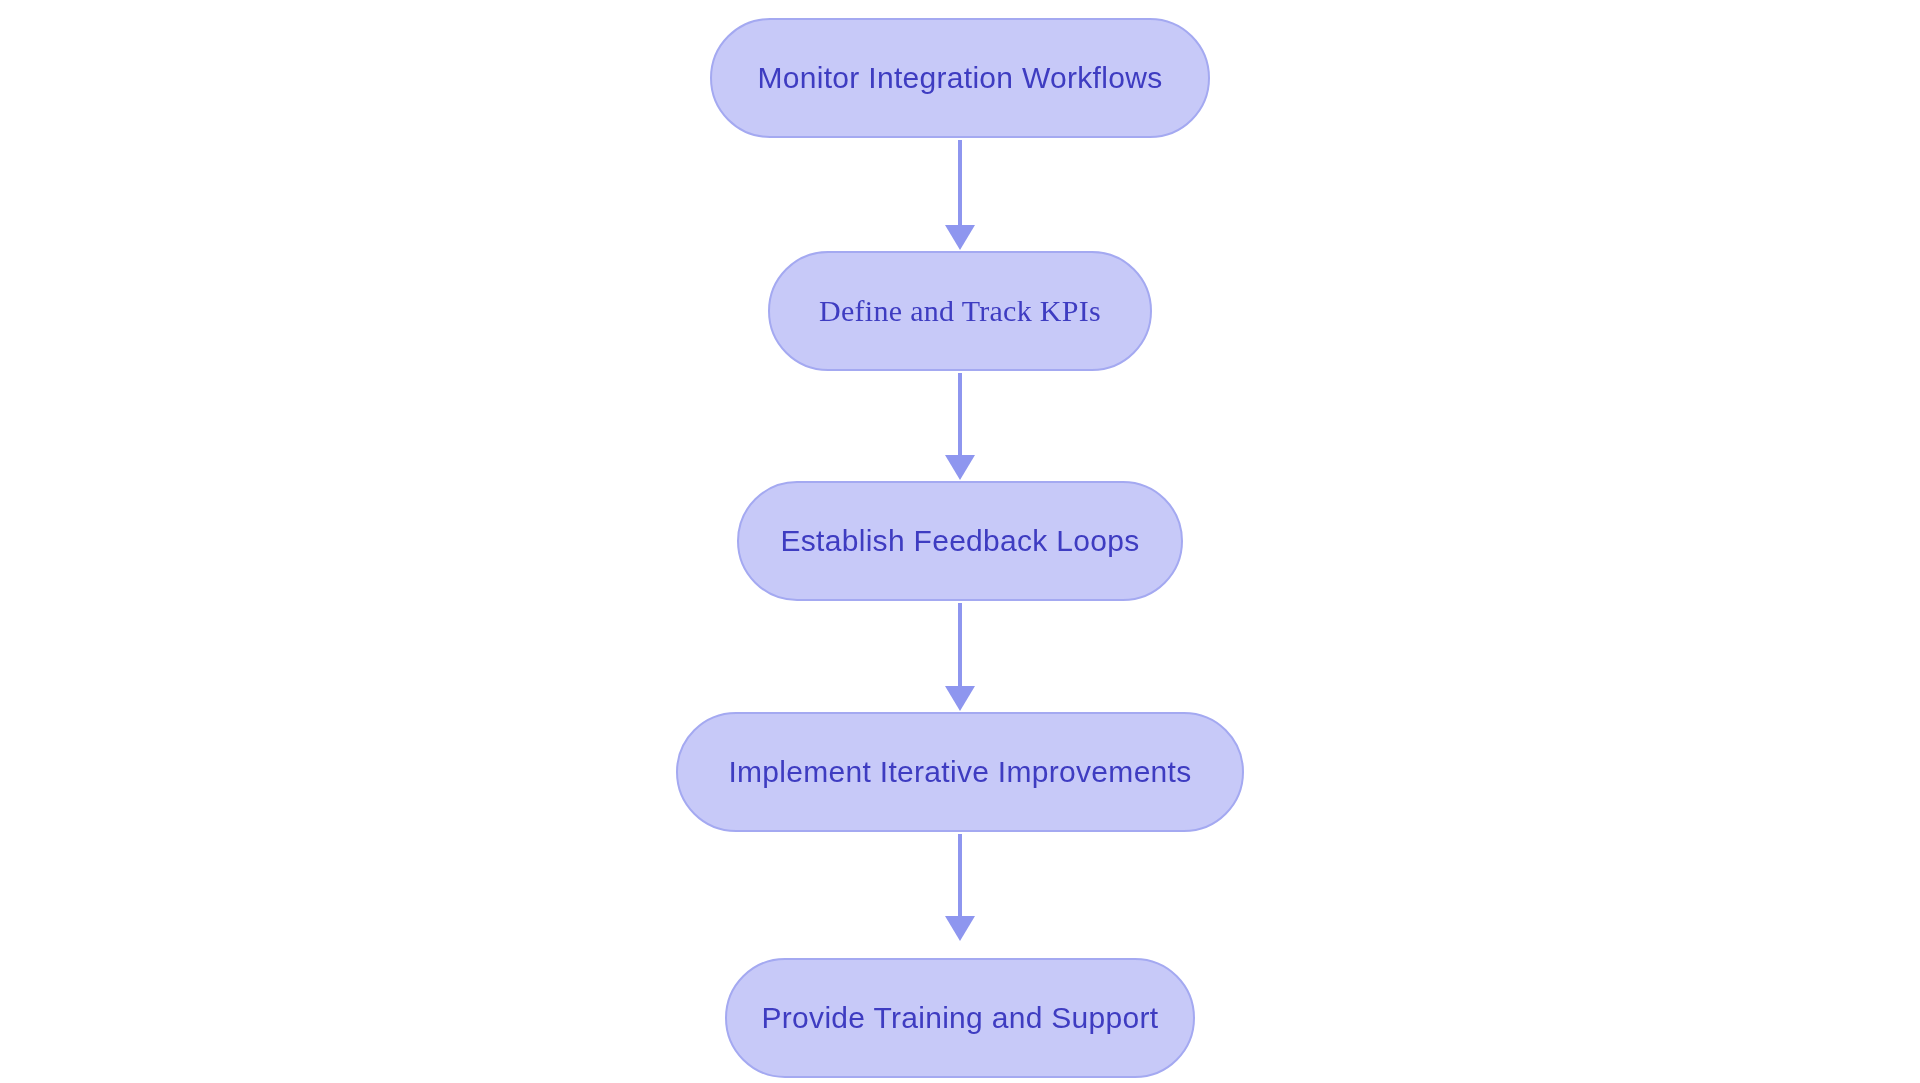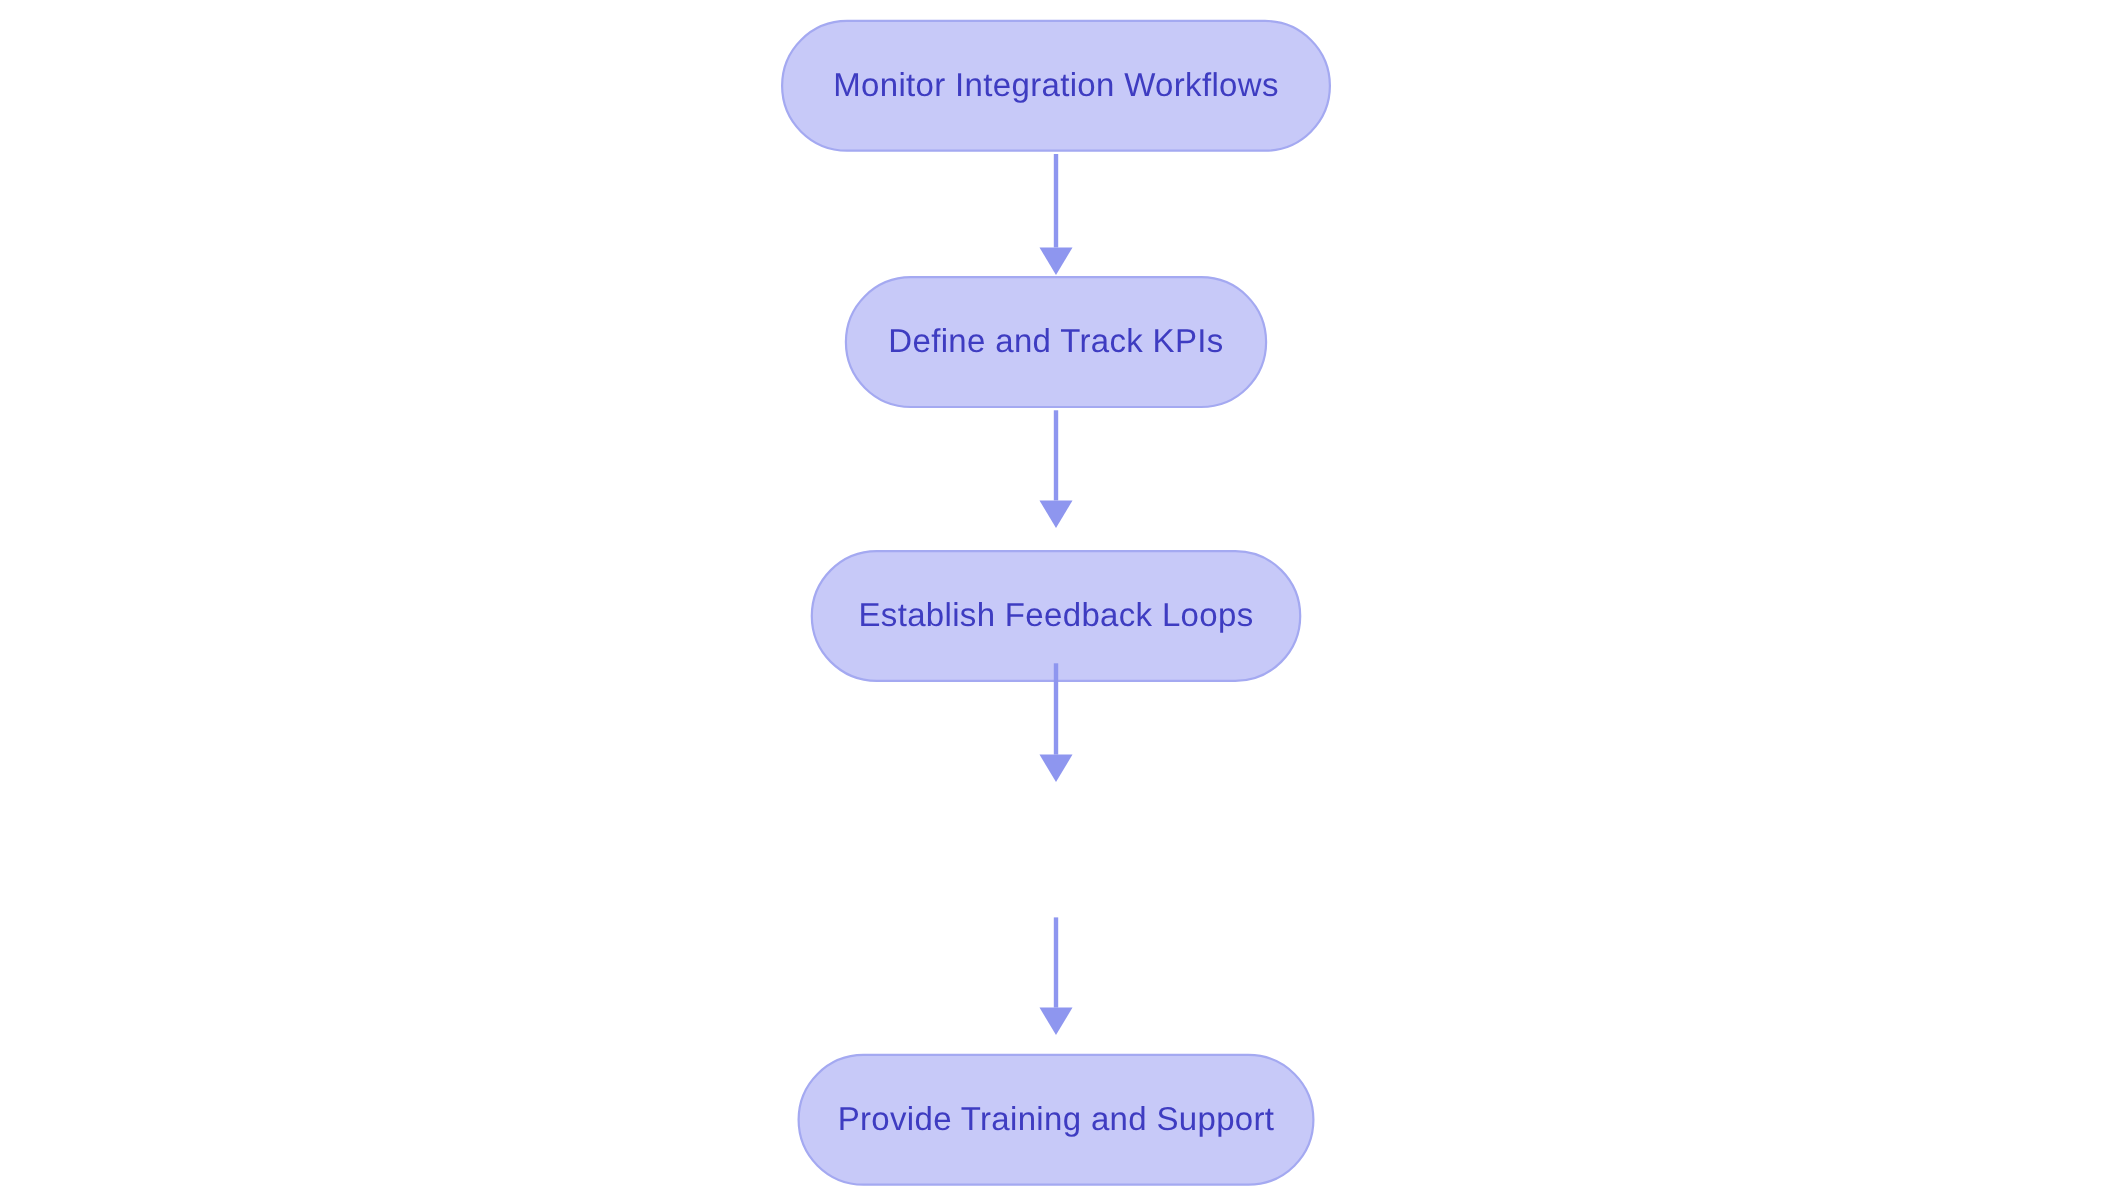--- a/index.html
+++ b/index.html
@@ -33,22 +33,22 @@
     justify-content: center;
   }
   .node-label {
     font-size: 30px;
     font-weight: 400;
     color: var(--node-text);
     letter-spacing: 0.3px;
     white-space: nowrap;
   }
   .node-1 { top: 18px;  left: 710px; width: 500px; }
-  .node-2 { top: 251px; left: 768px; width: 384px; }
-  .node-3 { top: 500px; left: 737px; width: 446px; }
+  .node-2 { top: 251px; left: 768px; width: 384px; font-family: Liberation Serif, serif; }
+  .node-3 { top: 481px; left: 737px; width: 446px; }
   .node-4 { top: 712px; left: 676px; width: 568px; }
   .node-5 { top: 942px; left: 725px; width: 470px; margin-top: 16px; }
 
   .flow-arrow {
     position: absolute;
     left: 945px;
     width: 30px;
     display: flex;
     flex-direction: column;
     align-items: center;
@@ -95,20 +95,23 @@
 
   <div class="flow-node node-3">
     <span class="node-label">Establish Feedback Loops</span>
   </div>
 
   <div class="flow-arrow arrow-3">
     <div class="arrow-line"></div>
     <div class="arrow-head"></div>
   </div>
 
+  <div class="flow-node node-4">
+    <span class="node-label">Implement Iterative Improvements</span>
+  </div>
 
   <div class="flow-arrow arrow-4">
     <div class="arrow-line"></div>
     <div class="arrow-head"></div>
   </div>
 
   <div class="flow-node node-5">
     <span class="node-label">Provide Training and Support</span>
   </div>
 

